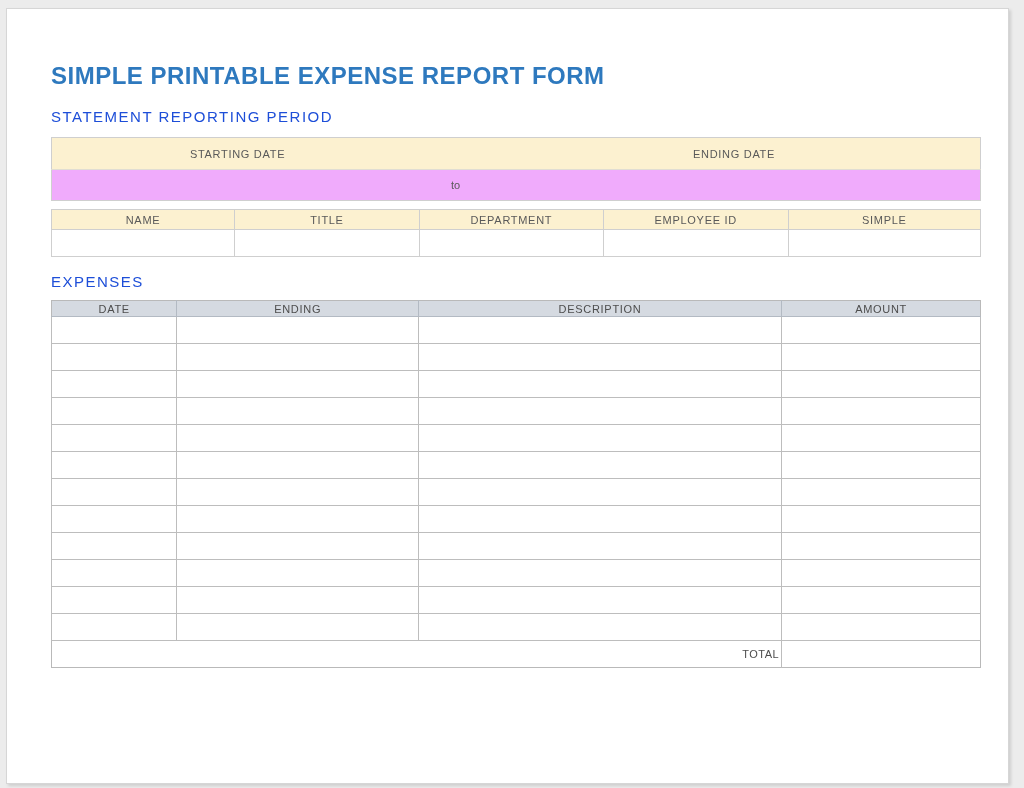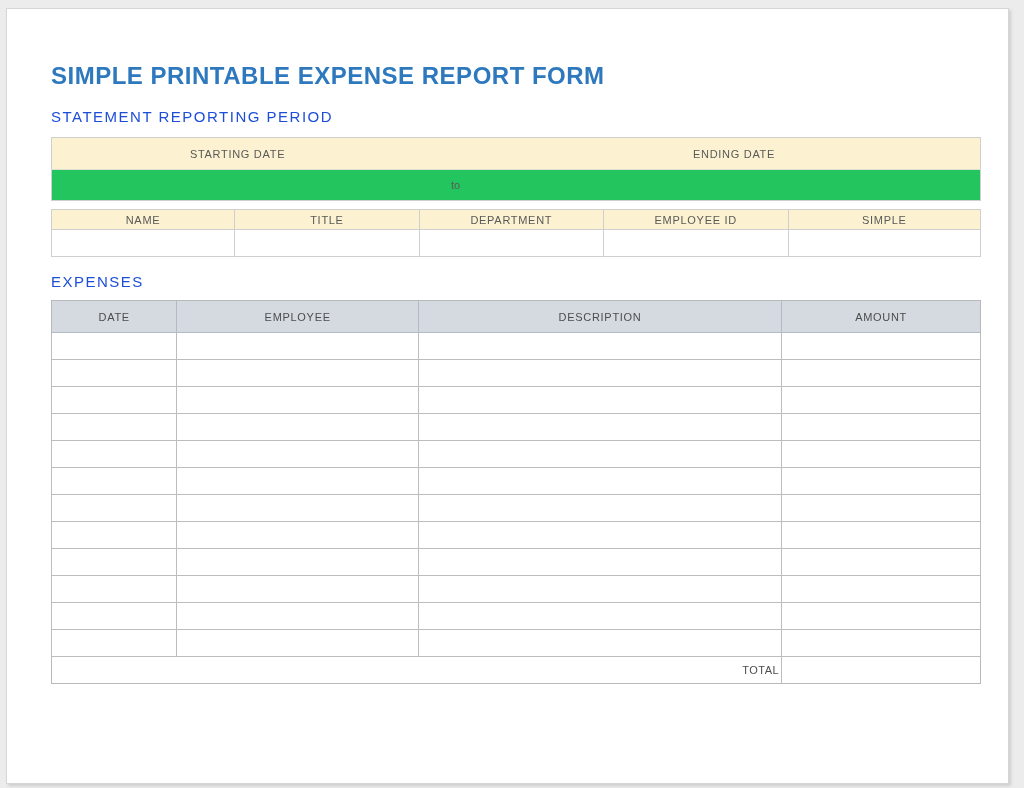--- a/index.html
+++ b/index.html
@@ -33,31 +33,31 @@
   }
   .st-reporting{margin-top:18px;margin-bottom:11px;}
   .st-expenses{margin-top:16px;margin-bottom:9px;}
   table{width:100%;border-collapse:collapse;table-layout:fixed;}
   th{font-weight:400;font-size:11px;color:#595959;letter-spacing:0.7px;text-align:center;}
   td{font-size:11px;color:#595959;}
 
   
   .rp-table{border:1px solid var(--border-light);padding-left:20px;}
   .rp-table th{background:var(--cream);height:32px;border-bottom:1px solid #e0ddd2;}
-  .rp-table td{height:31px;text-align:center;background:#22c55e;}
+  .rp-table td{height:31px;text-align:center;background:#f0abfc;}
 
   
   .emp-table{margin-top:8px;border:1px solid var(--border-light);}
   .emp-table th{background:var(--cream);height:20px;border:1px solid var(--border-light);}
   .emp-table td{height:27px;border:1px solid var(--border-light);background:#fff;}
 
   
   .exp-table{border:1px solid var(--border-dark);}
   .exp-table thead th{
-    background:var(--blue-gray);height:32px;color:#4d4d4d;
+    background:var(--blue-gray);height:16px;color:#4d4d4d;
     border:1px solid #b3bac3;border-top:none;
   }
   .exp-table thead th:first-child{border-left:none;}
   .exp-table thead th:last-child{border-right:none;}
   .exp-table tbody td{height:27px;border:1px solid #bdbdbd;background:#fff;}
   .exp-table tfoot td{height:27px;border-top:1px solid var(--border-dark);background:#fff;}
   .total-label-cell{
     text-align:right;padding-right:2px;
     font-size:11px;color:#4d4d4d;letter-spacing:0.5px;
   }
@@ -128,21 +128,21 @@
   <table class="exp-table">
     <colgroup>
         <col style="width:13.5%">
         <col style="width:26%">
         <col style="width:39.1%">
         <col style="width:21.4%">
       </colgroup>
     <thead>
       <tr>
         <th>DATE</th>
-        <th>EMPLOYEE</th>
+        <th>ENDING</th>
         <th>DESCRIPTION</th>
         <th>AMOUNT</th>
       </tr>
     </thead>
     <tbody>
         <tr>
           <td></td>
           <td></td>
           <td></td>
           <td></td>

